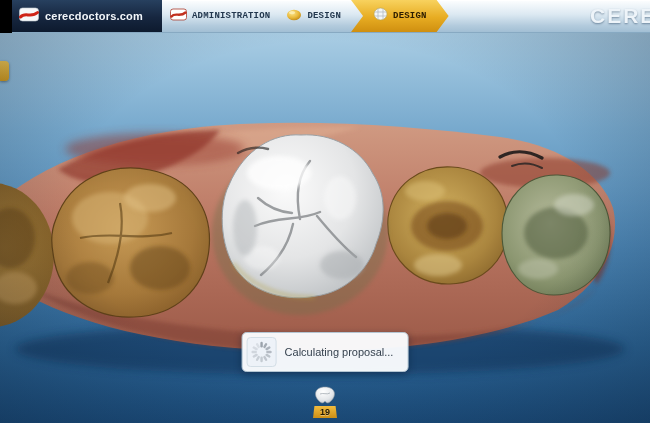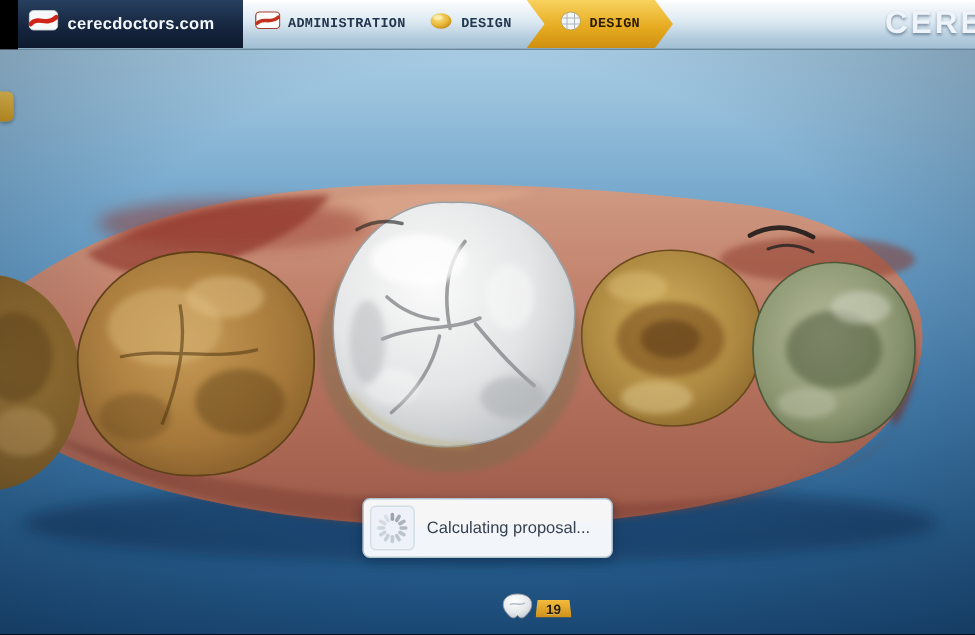--- a/index.html
+++ b/index.html
@@ -44,21 +44,21 @@
               background:rgba(251,253,255,.96); border:1px solid #b4c5d2; border-radius:5px;
               box-shadow:0 2px 7px rgba(0,20,45,.35); z-index:10; }
   .spinner-box { width:30px; height:30px; display:grid; place-items:center;
                  background:rgba(236,242,247,.9); border:1px solid #d3dee6; border-radius:4px; }
   .spinner-box svg { animation:spin 1.1s steps(12) infinite; }
   @keyframes spin { to { transform:rotate(360deg); } }
   .progress-text { font-size:11px; color:#36424f; padding-right:10px; white-space:nowrap; }
 
   
   .tooth-indicator { position:absolute; left:50%; bottom:5px; transform:translateX(-50%);
-                     display:flex; align-items:center; z-index:10; cursor:pointer;margin-left:32px; }
+                     display:flex; flex-direction:column; align-items:center; z-index:10; cursor:pointer; }
   .tooth-badge { margin-top:-2px; padding:1px 7px; font-size:9px; font-weight:bold; color:#241900;
                  background:linear-gradient(180deg,#f2bc3e 0%,#cd8f16 100%);
                  clip-path:polygon(6% 0,94% 0,100% 100%,0 100%);
                  text-shadow:0 1px 0 rgba(255,255,255,.35); }
 </style>
 </head>
 <body>
 
 <div class="app">
 

